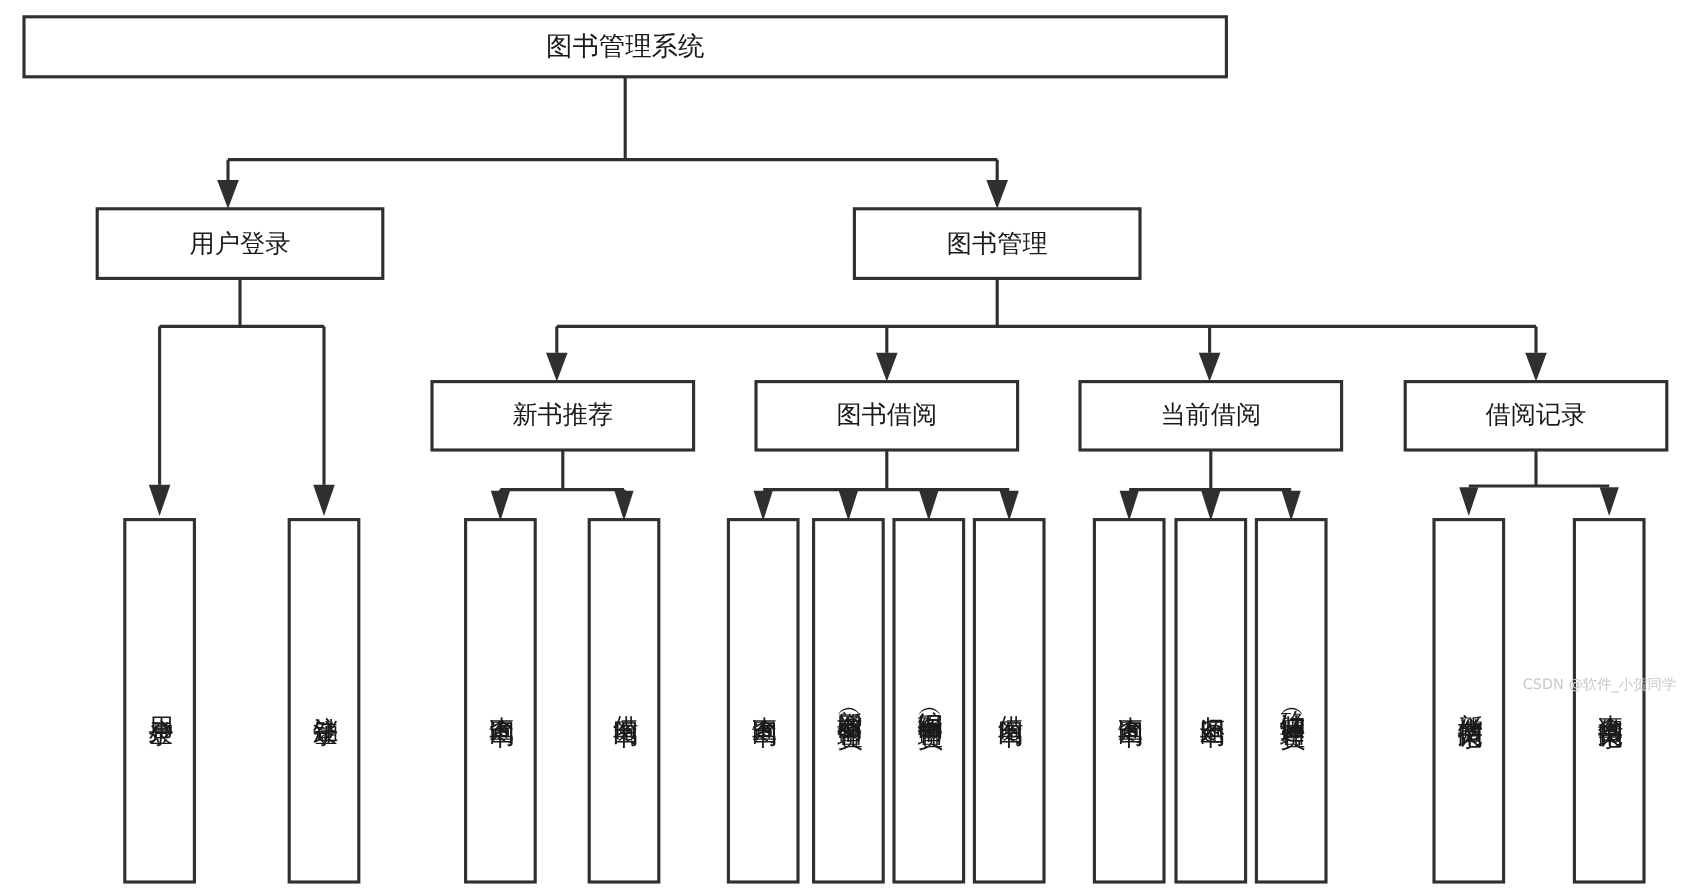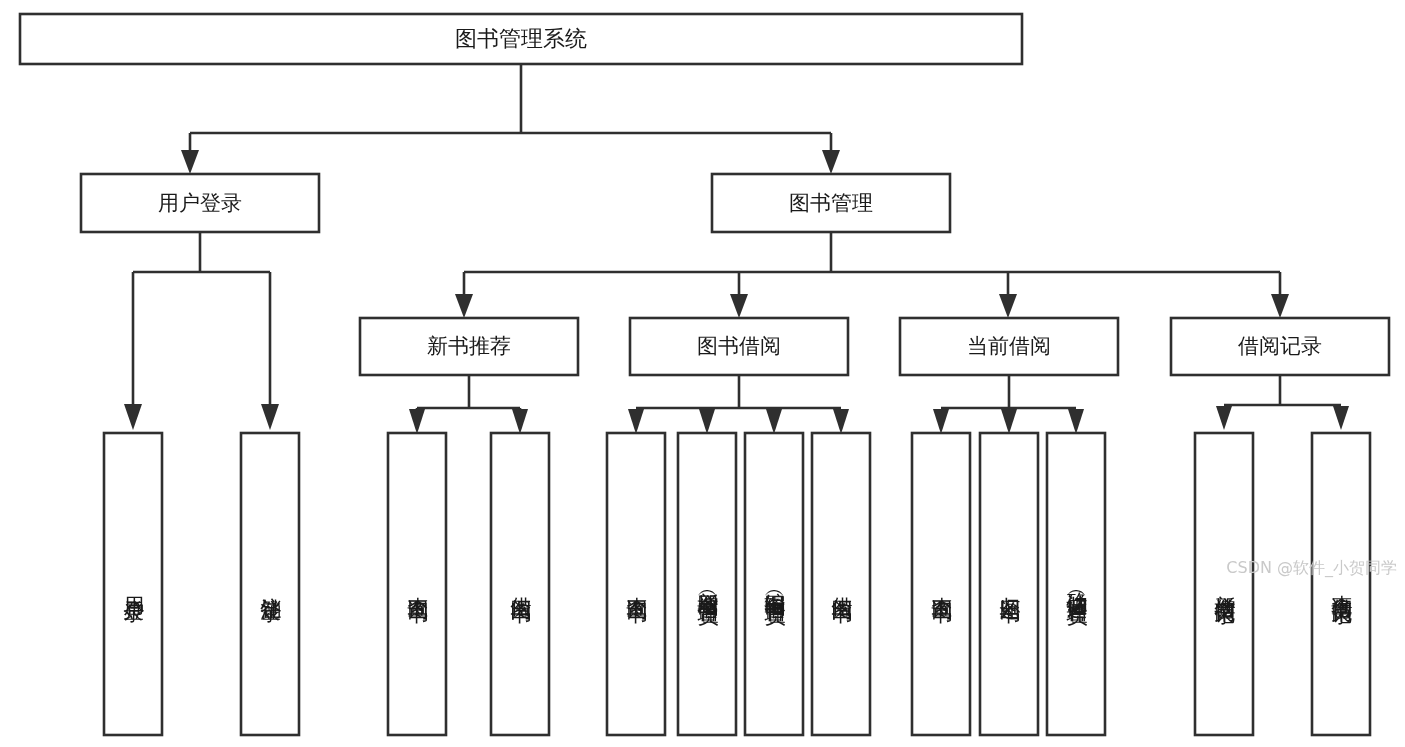--- a/index.html
+++ b/index.html
@@ -55,21 +55,21 @@
   }
   .arrowhead {
     fill: #2f2f2f;
     stroke: none;
   }
   .watermark {
     position: absolute;
     right: 8px;
     bottom: 4px;
     font-family: "DejaVu Sans", "Liberation Sans", sans-serif;
-    font-size: 16px;
+    font-size: 12px;
     color: #c9c9c9;
     white-space: nowrap;
     user-select: none;
   }
 </style>
 </head>
 <body>
 
 <div id="diagram-root">
   <svg width="1405" height="747" viewBox="0 0 1405 747" xmlns="http://www.w3.org/2000/svg">

